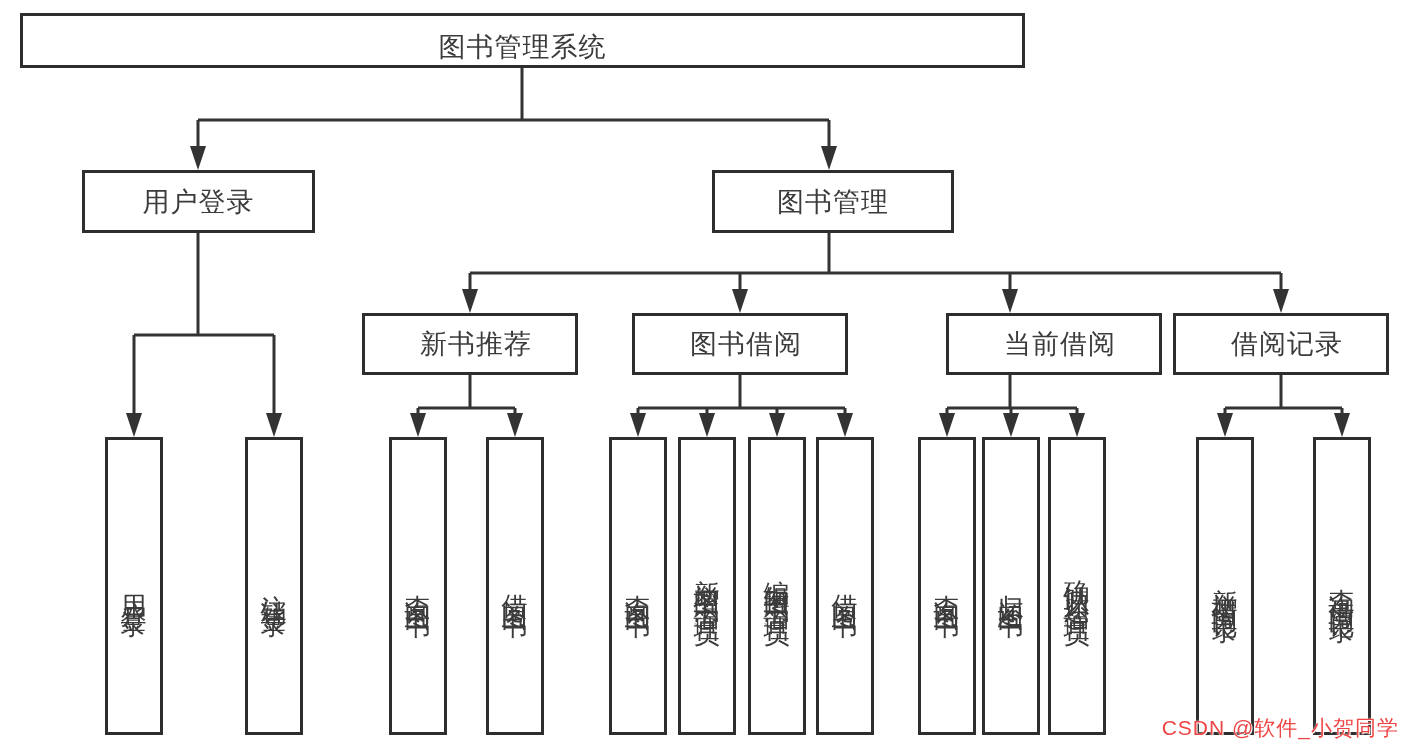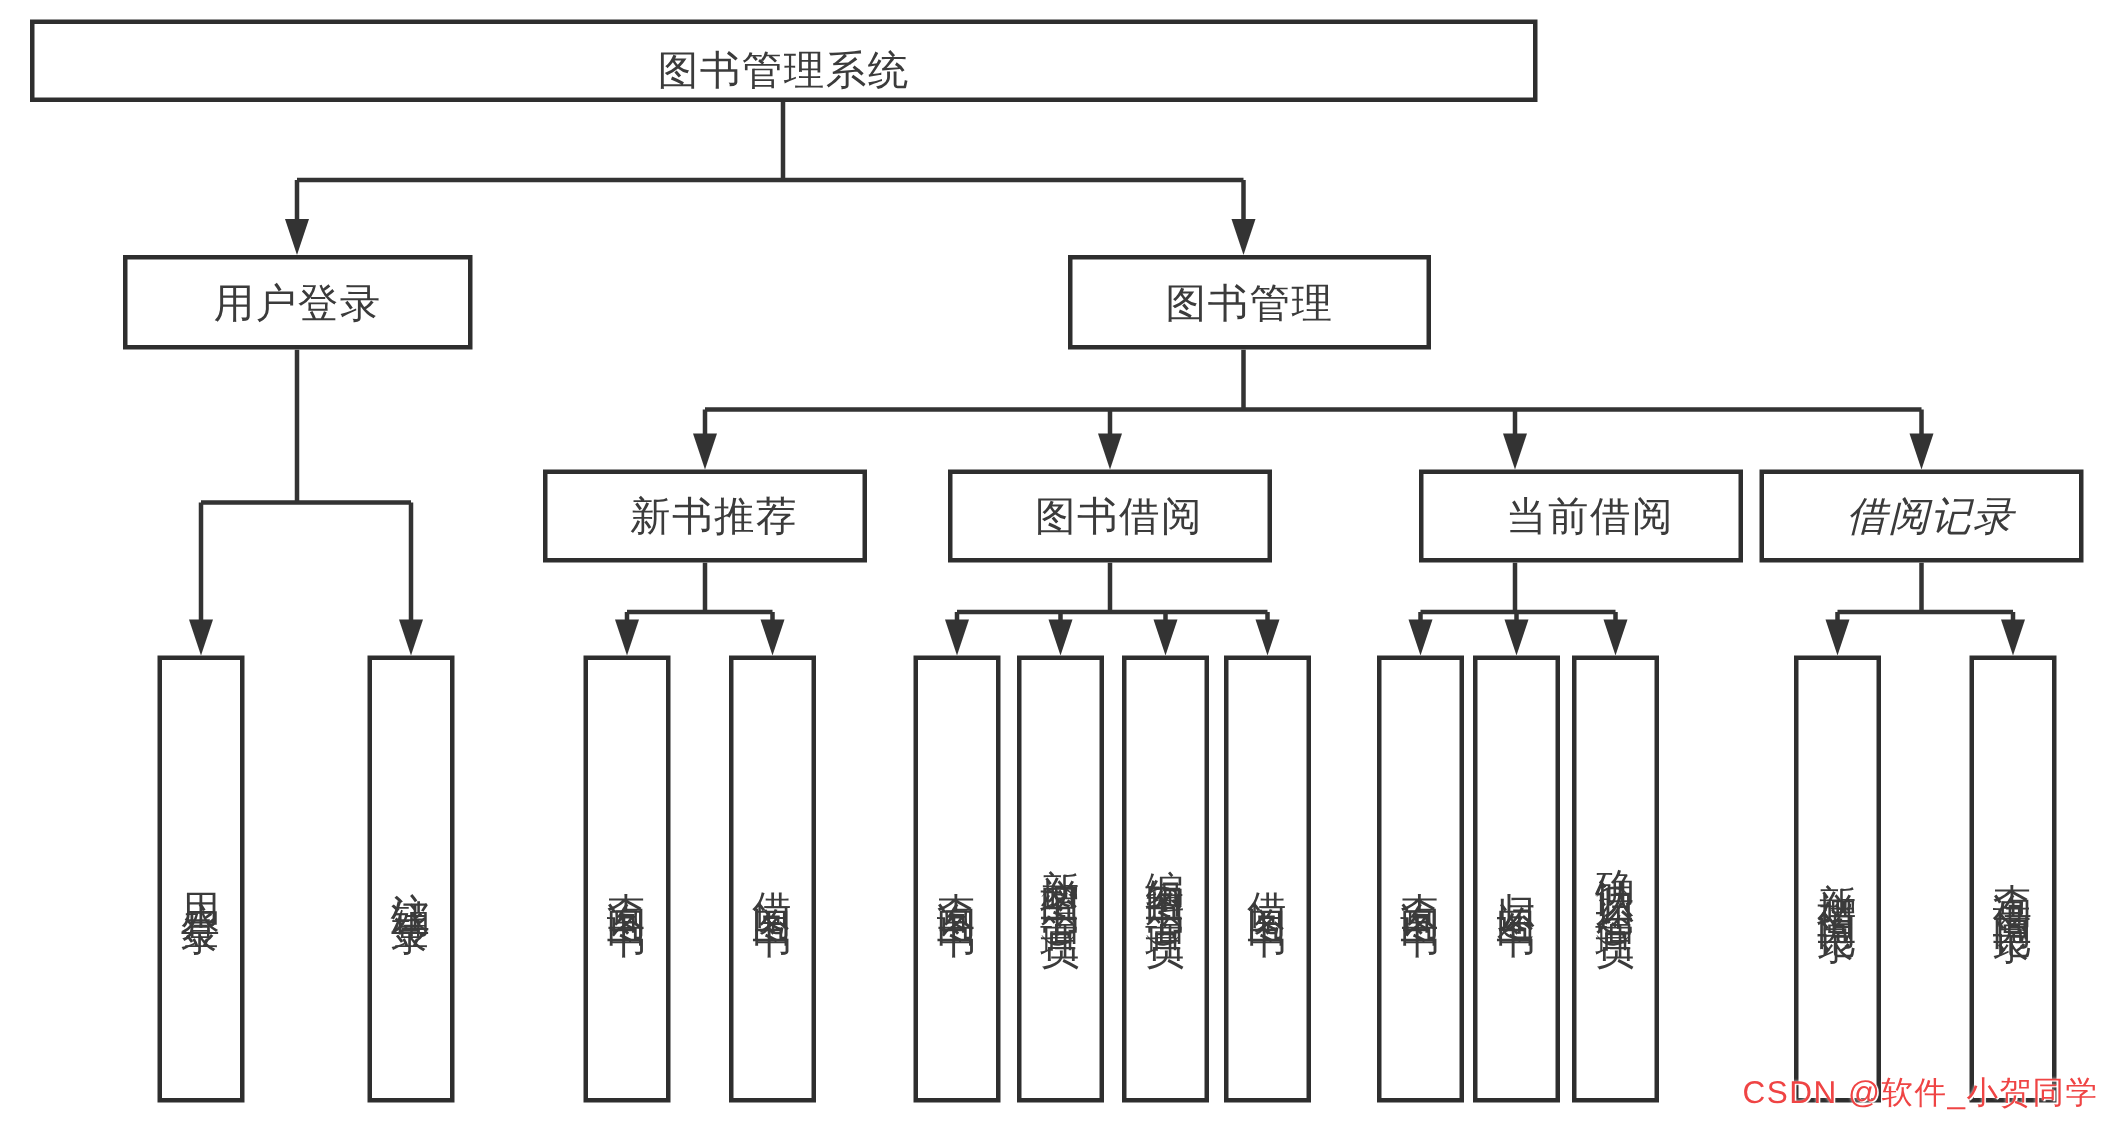--- a/index.html
+++ b/index.html
@@ -18,21 +18,21 @@
     font-size:26px;line-height:1;letter-spacing:6px;white-space:nowrap;
   }
   
   .n-root{left:20px;top:13px;width:1005px;height:55px;align-items:flex-end;}
   .n-user{left:82px;top:170px;width:233px;height:63px;}
   .n-mgmt{left:712px;top:170px;width:242px;height:63px;}
   .n-l3{top:313px;height:62px;width:216px;padding-left:12px;}
   .n-rec{left:362px;}
   .n-bb{left:632px;}
   .n-cb{left:902px;margin-left:44px;}
-  .n-br{left:1173px;font-style:italic;}
+  .n-br{left:1173px;}
   .leaf{top:437px;height:298px;width:58px;}
   .lf-ul{left:105px;}  .lf-lo{left:245px;}
   .lf-nq{left:389px;}  .lf-nb{left:486px;}
   .lf-bq{left:609px;}  .lf-ba{left:678px;}  .lf-be{left:748px;}  .lf-bw{left:816px;}
   .lf-cq{left:918px;}  .lf-cr{left:982px;}  .lf-cc{left:1048px;}
   .lf-ra{left:1196px;} .lf-rq{left:1313px;}
   .watermark{
     position:absolute;right:6px;top:714px;z-index:2;
     font-size:21px;color:#ef4444;letter-spacing:1px;
     text-shadow:0 0 2px #ffffff,1px 1px 0 #ffffff;

